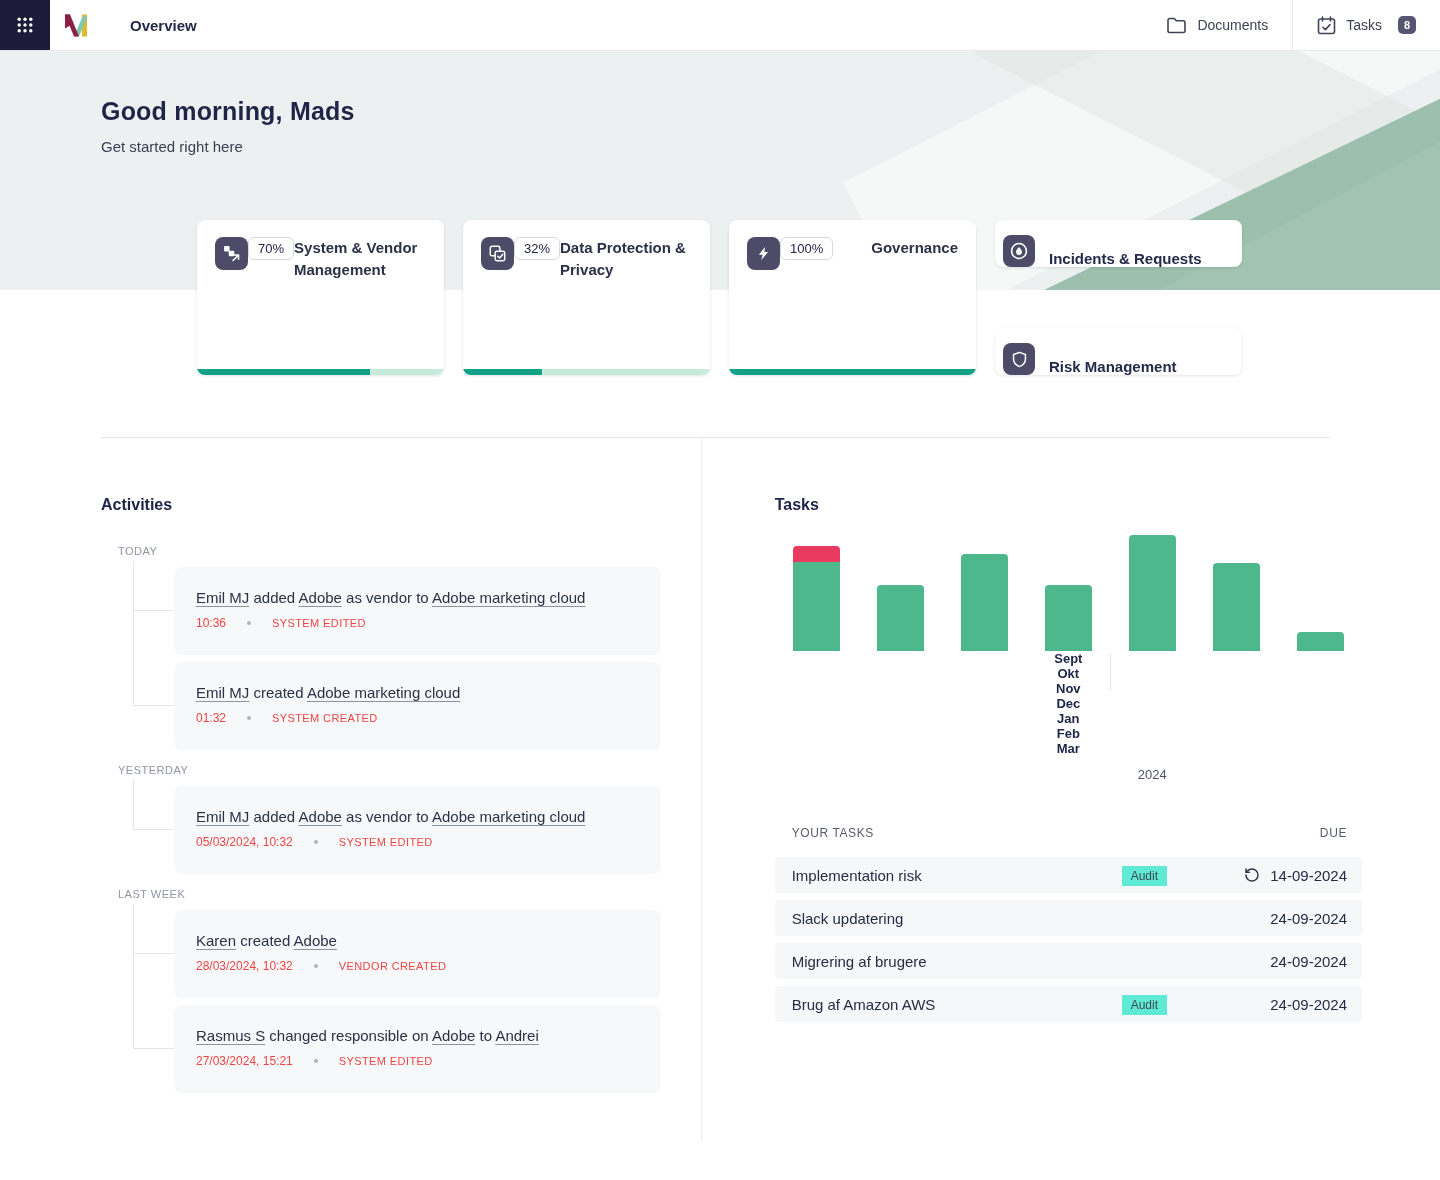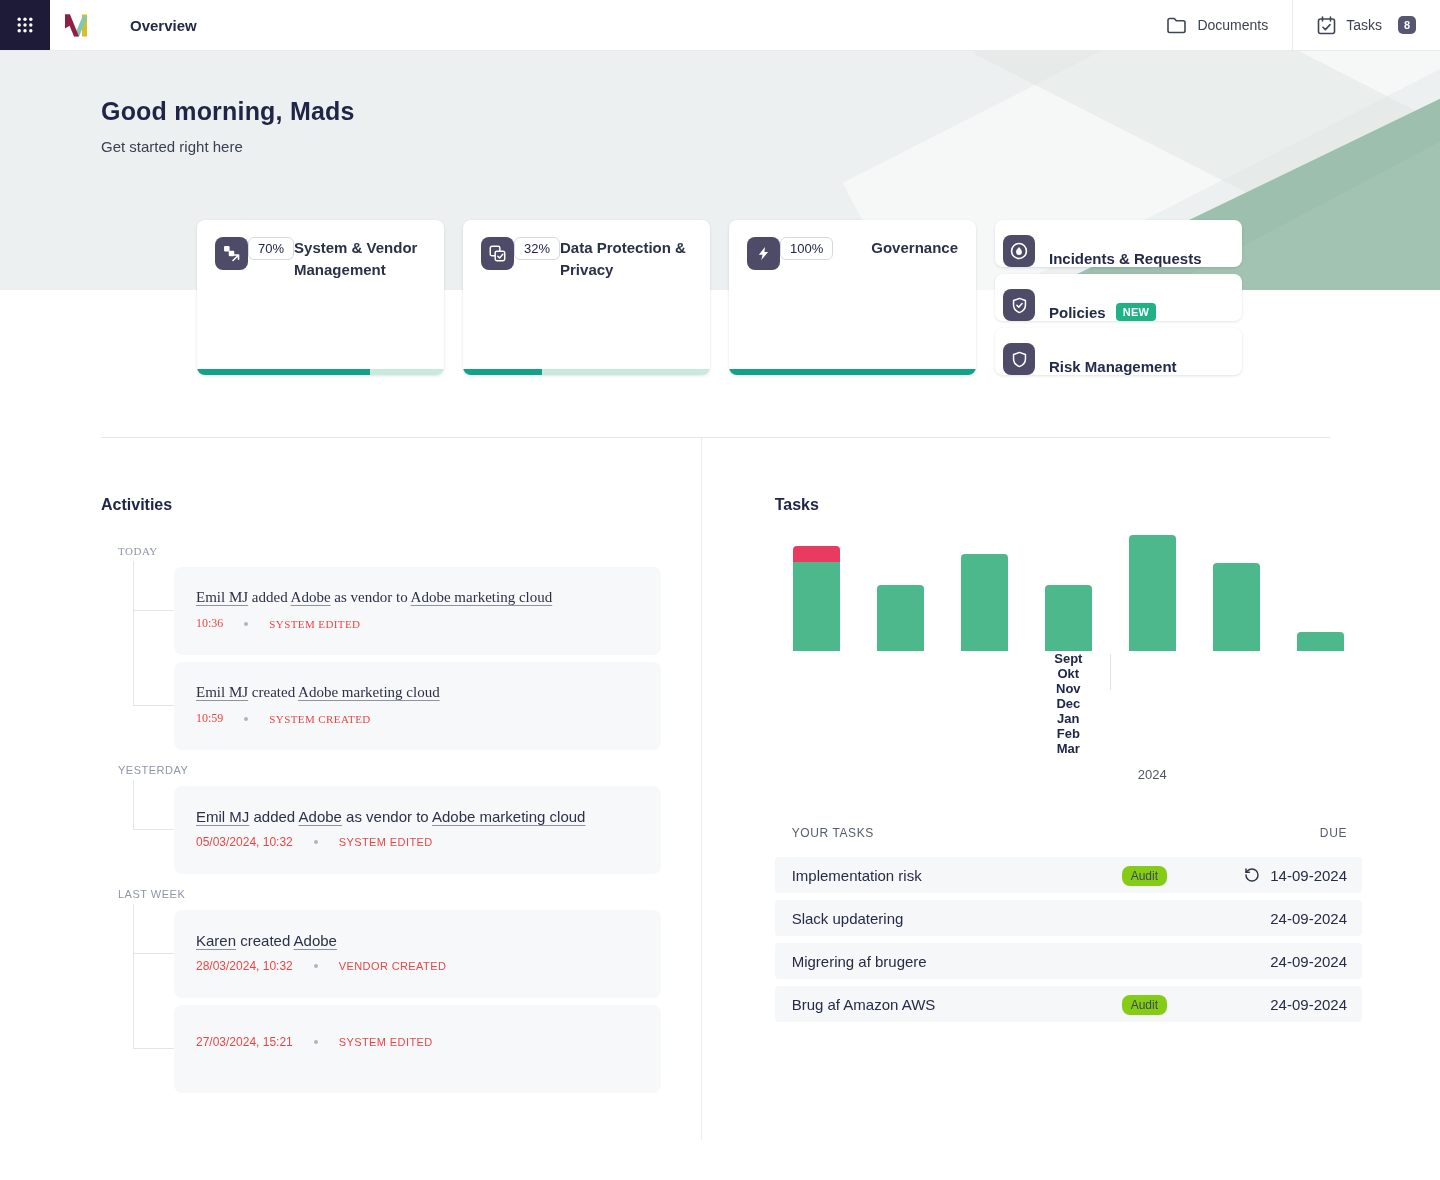--- a/index.html
+++ b/index.html
@@ -45,21 +45,21 @@
   .new-badge { margin-left:10px; background:#1fb287; color:#fff; font-size:11px; font-weight:700; padding:3px 7px; border-radius:4px; letter-spacing:.3px; }
   
   .hr { margin:62px 110px 0 101px; border-top:1px solid #e5e7ea; }
   .columns { display:flex; margin:0 78px 0 101px; }
   .col-left { width:619px; border-right:1px solid #ececf0; padding:58px 40px 40px 0; }
   .col-right { flex:1; padding:58px 0 40px 73px; }
   .section-h { font-size:16px; font-weight:700; color:#20254a; }
   
   .timeline { margin-top:31px; }
   .tl-group { margin-top:14px; }
-  .tl-group:first-child { margin-top:0;font-family:Liberation Serif, serif; }
+  .tl-group:first-child { margin-top:0; }
   .tl-label { padding-left:17px; font-size:11px; font-weight:500; letter-spacing:.5px; color:#8f96a5; margin-bottom:10px; }
   .tl-entries { margin-left:73px; position:relative; }
   .tl-entries::before { content:''; position:absolute; left:-41px; top:-6px; height:calc(100% - 39px); width:1px; background:#e3e5e9; }
   .act-card { position:relative; background:#f7f8f9; border-radius:8px; height:88px; padding:21px 22px 0; margin-bottom:7px; }
   .act-card::before { content:''; position:absolute; left:-41px; top:43px; width:41px; height:1px; background:#e3e5e9; }
   .act-title { font-size:15px; font-weight:500; color:#2b3147; line-height:19px; }
   .act-title .lnk { text-decoration:underline; text-underline-offset:3px; text-decoration-color:#8b93a5; cursor:pointer; }
   .act-meta { margin-top:9px; font-size:12px; color:#ef4444; display:flex; align-items:center; gap:21px; }
   .act-meta .dot { width:4px; height:4px; border-radius:50%; background:#aeb4c0; display:inline-block; }
   .act-meta .type { font-size:11px; letter-spacing:.4px; }
@@ -73,21 +73,21 @@
   .chart-labels { display:flex; margin-top:0;flex-direction:column; }
   .chart-labels .chart-slot { font-size:13px; font-weight:700; color:#20284a; }
   .chart-year-row { display:flex; margin-top:11px; }
   .chart-year-row .chart-slot { font-size:13px; color:#4e5668; }
   .year-divider { position:absolute; width:1px; background:#e2e4e8; top:3px; height:36px; }
   
   .task-table { margin-top:44px; }
   .tt-head { display:flex; justify-content:space-between; padding:0 15px 0 17px; font-size:12px; font-weight:400; letter-spacing:.6px; color:#555c6b; margin-bottom:17px; }
   .tt-row { display:grid; grid-template-columns:330px 1fr 180px; align-items:center; height:36px; background:#f6f7f9; border-radius:4px; margin-bottom:7px; padding:0 15px 0 17px; cursor:pointer; }
   .tt-title { font-size:15px; color:#262c45; white-space:nowrap; overflow:hidden; }
-  .tt-badge { justify-self:start; background:#84cc16; color:#40485a; font-size:12px; padding:3px 9px; border-radius:8px; }
+  .tt-badge { justify-self:start; background:#5eead4; color:#40485a; font-size:12px; padding:3px 9px; border-radius:0; }
   .tt-due { justify-self:end; display:flex; align-items:center; gap:10px; font-size:15px; color:#262c45; }
   .icon { display:inline-flex; line-height:0; }
 </style>
 </head>
 <body>
 
 <header class="topbar">
   <div class="app-grid-btn">
     <span class="icon" id="icon-grid">
         <svg width="20" height="20" viewBox="0 0 20 20" fill="#fff">
@@ -214,32 +214,20 @@
             </svg>
           </span>
         </div>
         <span class="stack-label">Incidents &amp; Requests</span>
       </div>
       <div class="stack-item">
         <div class="tile">
           <span class="icon">
             <svg width="17" height="17" viewBox="0 0 16 16" fill="none" stroke="#fff" stroke-width="1.4" stroke-linejoin="round">
               <path d="M8 1.3l5.6 2v4.2c0 3.4-2.2 5.8-5.6 7.2-3.4-1.4-5.6-3.8-5.6-7.2V3.3z"></path>
-              <path d="M5.6 7.9l1.7 1.7 3.1-3.5" stroke-linecap="round"></path>
-            </svg>
-          </span>
-        </div>
-        <span class="stack-label">Policies</span>
-        <span class="new-badge">NEW</span>
-      </div>
-      <div class="stack-item">
-        <div class="tile">
-          <span class="icon">
-            <svg width="17" height="17" viewBox="0 0 16 16" fill="none" stroke="#fff" stroke-width="1.4" stroke-linejoin="round">
-              <path d="M8 1.3l5.6 2v4.2c0 3.4-2.2 5.8-5.6 7.2-3.4-1.4-5.6-3.8-5.6-7.2V3.3z"></path>
             </svg>
           </span>
         </div>
         <span class="stack-label">Risk Management</span>
       </div>
     </div>
 </div>
 
 <div class="hr"></div>
 
@@ -254,21 +242,21 @@
               <div class="act-title"><span class="lnk">Emil MJ</span><span> added </span><span class="lnk">Adobe</span><span> as vendor to </span><span class="lnk">Adobe marketing cloud</span></div>
               <div class="act-meta">
                 <span>10:36</span>
                 <span class="dot"></span>
                 <span class="type">SYSTEM EDITED</span>
               </div>
             </div>
             <div class="act-card">
               <div class="act-title"><span class="lnk">Emil MJ</span><span> created </span><span class="lnk">Adobe marketing cloud</span></div>
               <div class="act-meta">
-                <span>10:59</span>
+                <span>01:32</span>
                 <span class="dot"></span>
                 <span class="type">SYSTEM CREATED</span>
               </div>
             </div>
           </div>
         </div>
         <div class="tl-group">
           <div class="tl-label">YESTERDAY</div>
           <div class="tl-entries">
             <div class="act-card">
@@ -286,20 +274,21 @@
           <div class="tl-entries">
             <div class="act-card">
               <div class="act-title"><span class="lnk">Karen</span><span> created </span><span class="lnk">Adobe</span></div>
               <div class="act-meta">
                 <span>28/03/2024, 10:32</span>
                 <span class="dot"></span>
                 <span class="type">VENDOR CREATED</span>
               </div>
             </div>
             <div class="act-card">
+              <div class="act-title"><span class="lnk">Rasmus S</span><span> changed responsible on </span><span class="lnk">Adobe</span><span> to </span><span class="lnk">Andrei</span></div>
               <div class="act-meta">
                 <span>27/03/2024, 15:21</span>
                 <span class="dot"></span>
                 <span class="type">SYSTEM EDITED</span>
               </div>
             </div>
           </div>
         </div>
       </div>
   </div>

